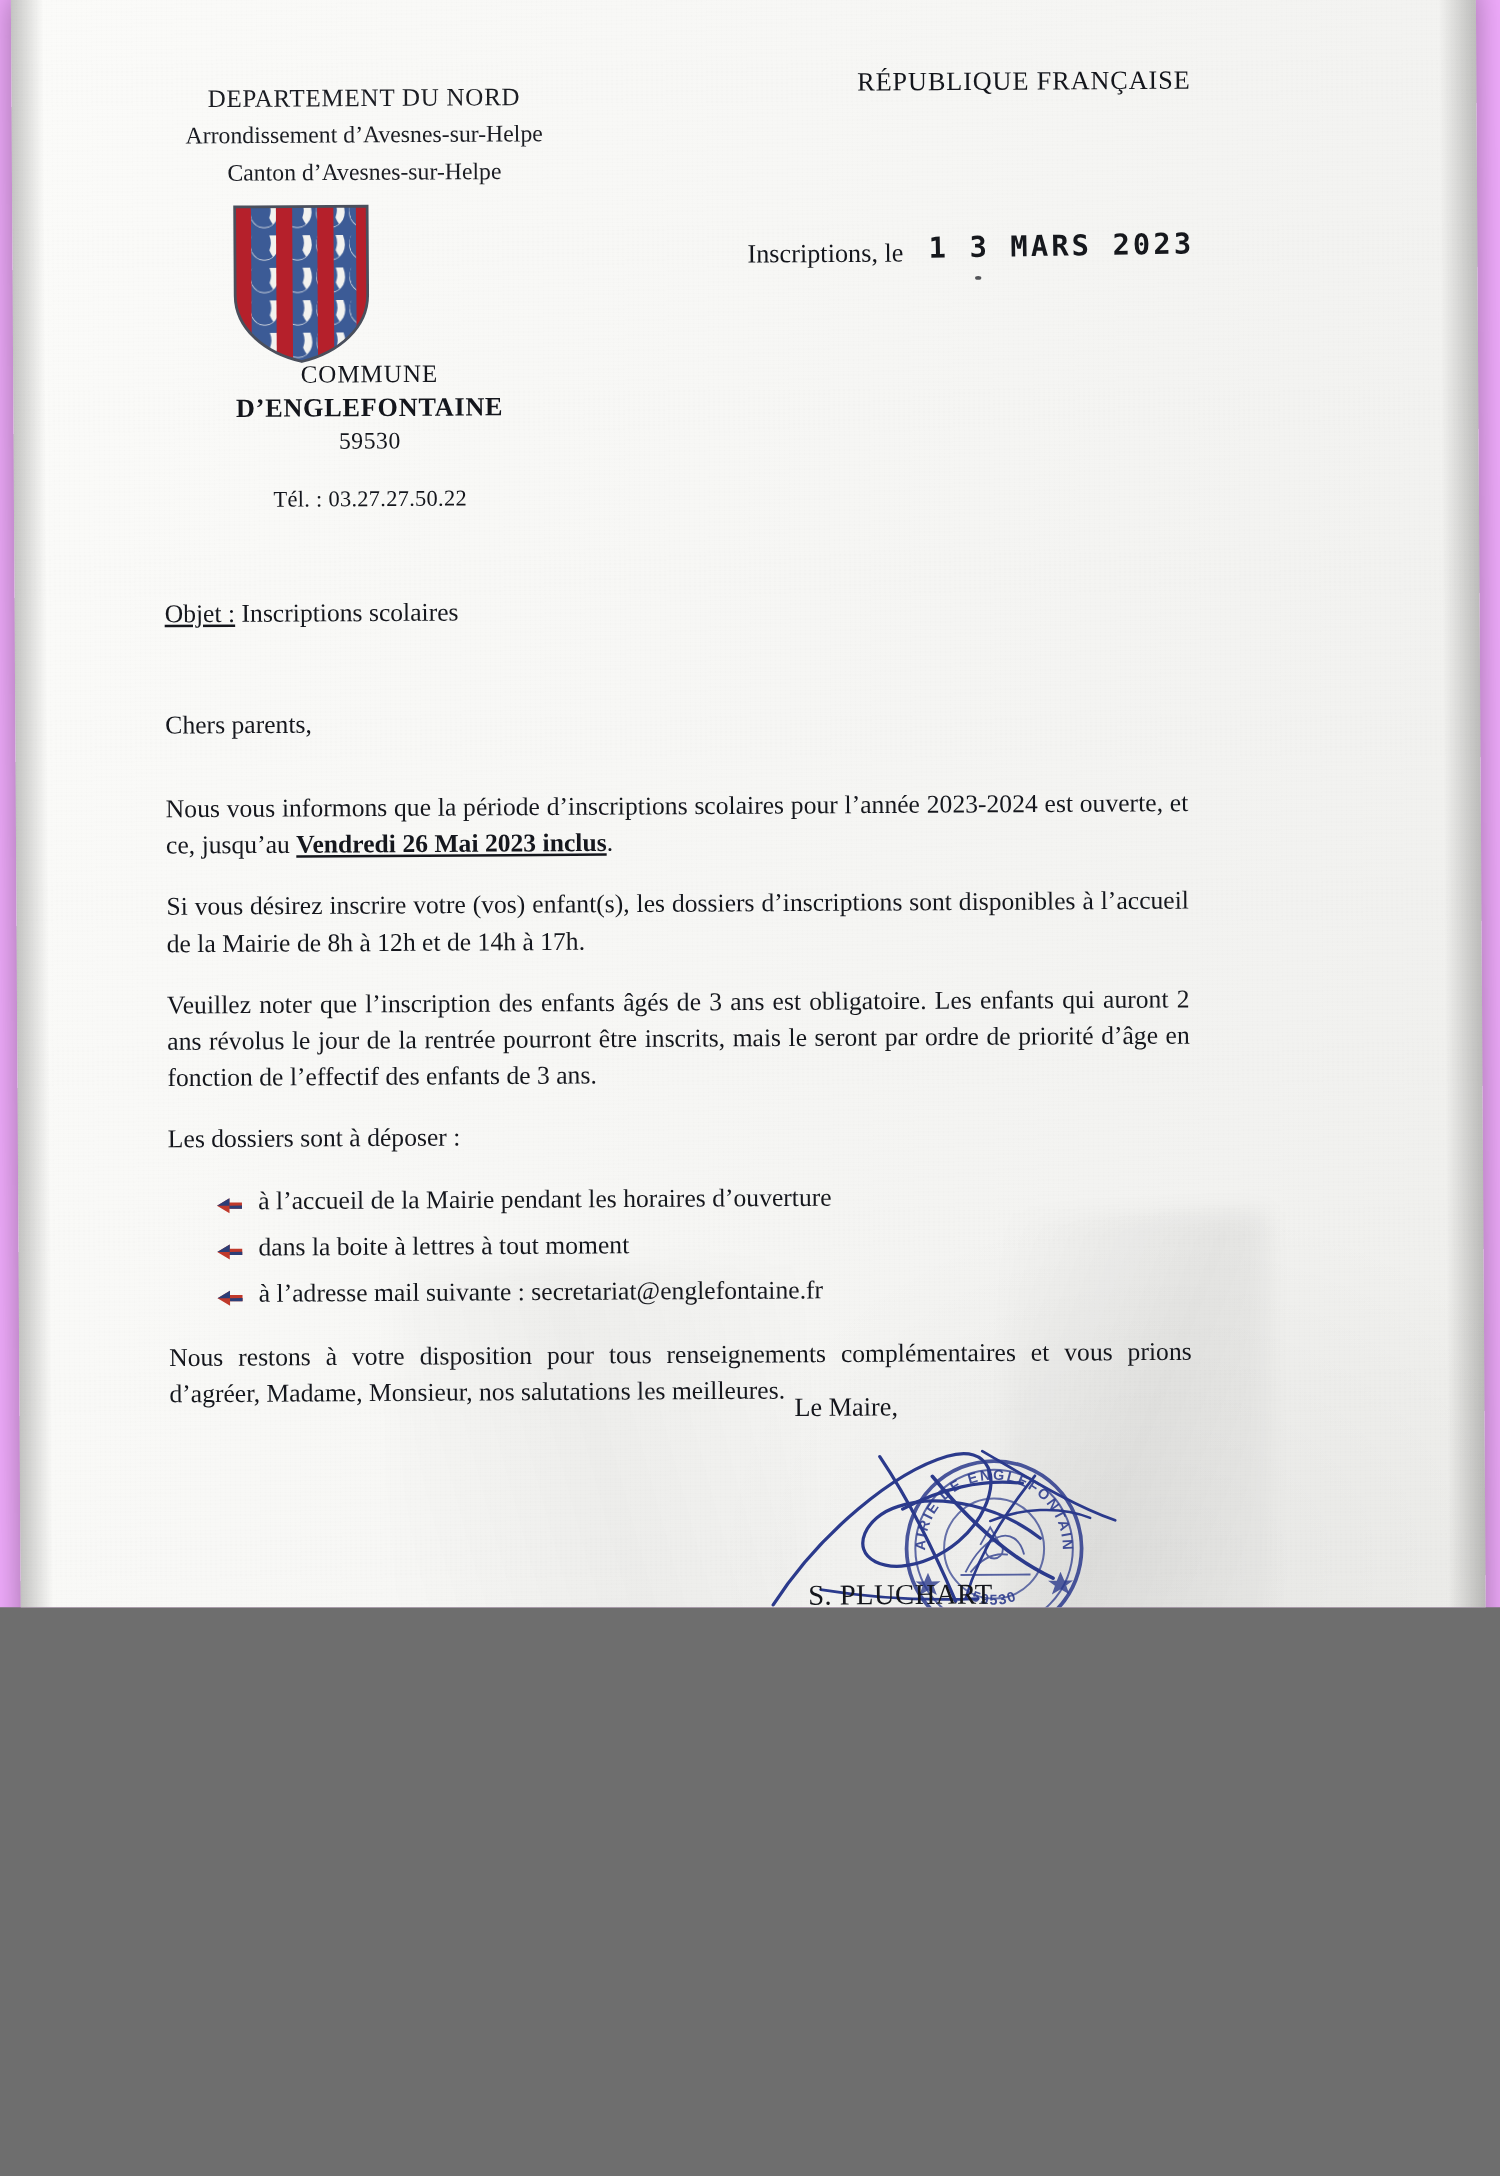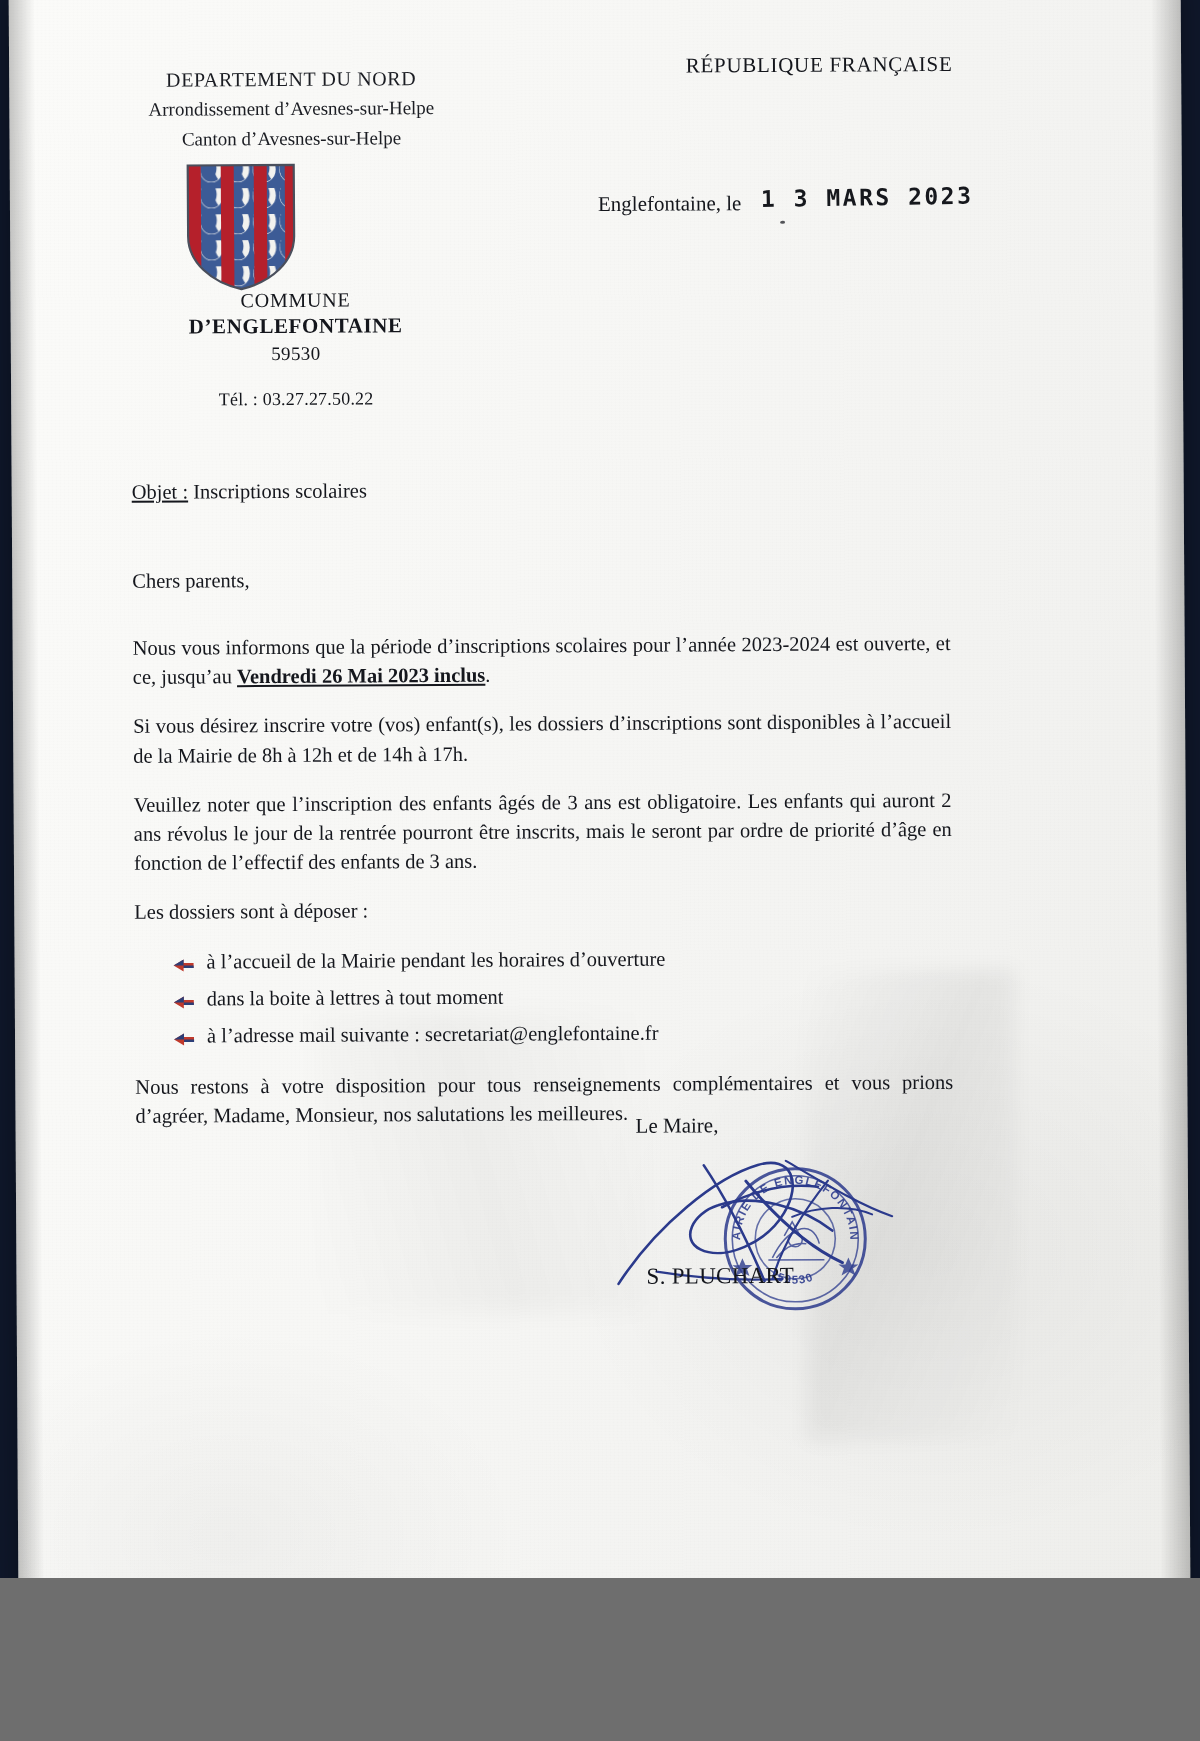--- a/index.html
+++ b/index.html
@@ -7,23 +7,23 @@
     padding: 0;
     background: #6e6e6e;
   }
   body {
     font-family: "Liberation Serif", serif;
   }
 
   #page {
     position: relative;
     width: 1200px;
-    height: 1578px;
+    height: 1286px;
     overflow: hidden;
-    background: #0f172a;
+    background: #f0abfc;
   }
 
   
   .sheet {
     position: absolute;
     left: 14px;
     top: -8px;
     width: 1172px;
     height: 1752px;
     background:
@@ -293,21 +293,21 @@
         <div class="commune-line2">D’ENGLEFONTAINE</div>
         <div class="commune-cp">59530</div>
         <div class="commune-tel">Tél. : 03.27.27.50.22</div>
       </div>
 
       <div class="hdr-right">
         <div class="hdr-rf">RÉPUBLIQUE FRANÇAISE</div>
       </div>
 
       <div class="dateline">
-        <span class="dateline-place">Englefontaine, le</span>
+        <span class="dateline-place">Inscriptions, le</span>
         <span class="dateline-stamp">1 3 MARS 2023</span>
         <span class="dateline-dot"></span>
       </div>
 
       <div class="body">
 
         <div class="objet">
           <u>Objet :</u>
           <span>Inscriptions scolaires</span>
         </div>

